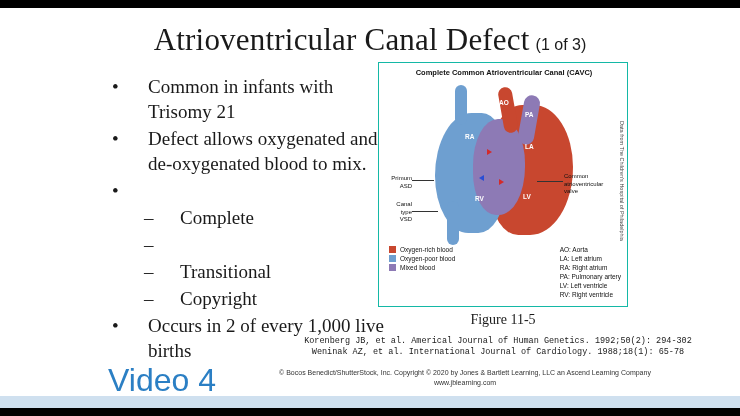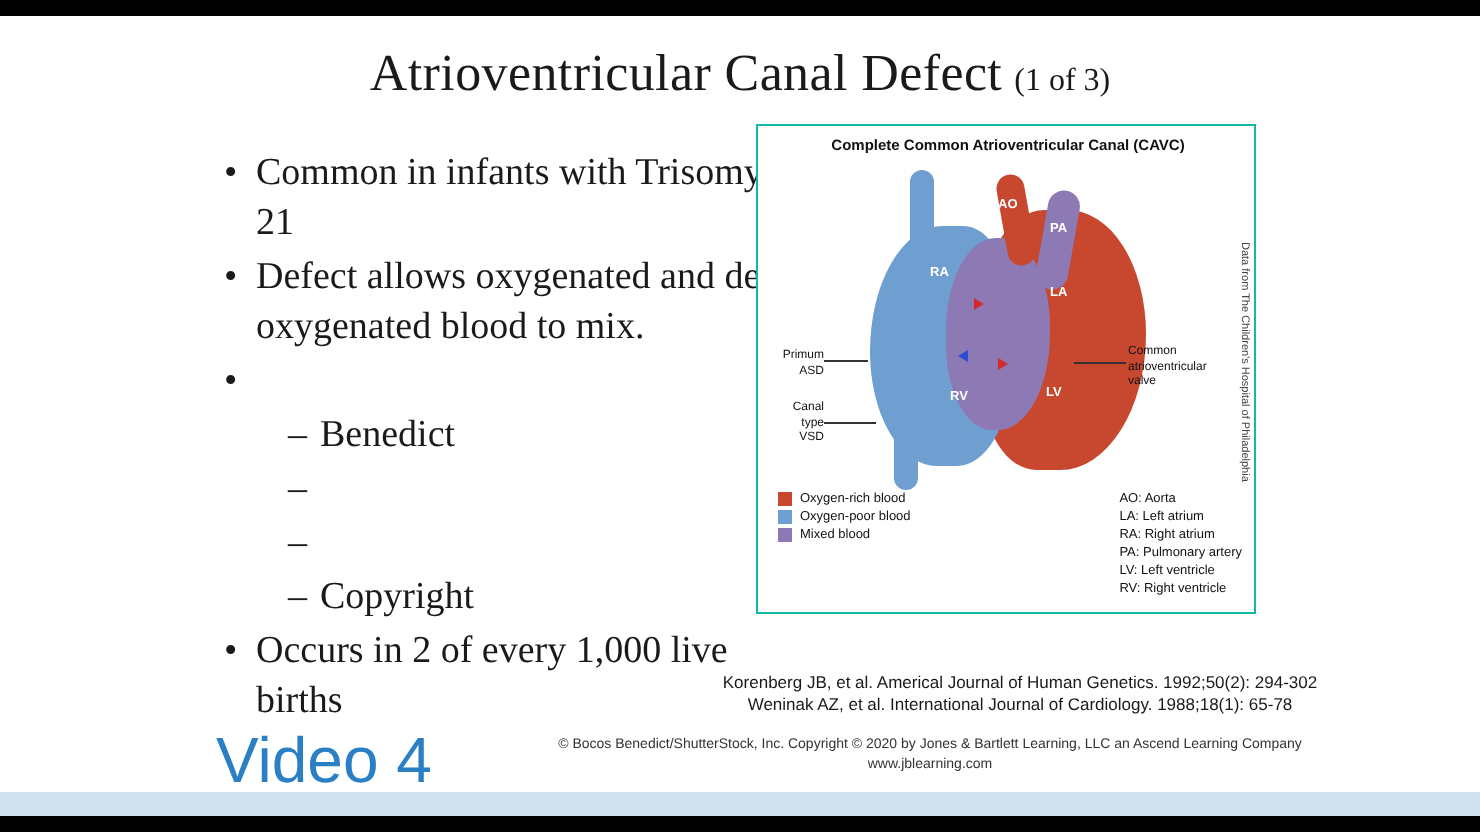--- a/index.html
+++ b/index.html
@@ -34,26 +34,26 @@
   #title-area {
     position: absolute;
     left: 0;
     top: 22px;
     width: 740px;
     text-align: center;
     white-space: nowrap;
   }
   #title-main {
     font-family: "Liberation Serif", serif;
-    font-size: 26px;
+    font-size: 31px;
     color: #1a1a1a;
     letter-spacing: 0.2px;
   }
   #title-sub {
-    font-family: Liberation Serif, serif;
+    font-family: Liberation Sans, sans-serif;
     font-size: 16px;
     color: #1a1a1a;
     margin-left: 6px;
   }
 
   
   #bullets {
     position: absolute;
     left: 112px;
     top: 74px;
@@ -68,20 +68,21 @@
     width: 16px;
     flex: 0 0 16px;
     font-size: 19px;
     line-height: 25px;
     color: #1a1a1a;
   }
   .b-text {
     font-size: 19px;
     line-height: 25px;
     color: #1a1a1a;
+    margin-left: 20px;
   }
   .lvl2 {
     margin-left: 32px;
   }
   .lvl2 .b-mark {
     font-size: 19px;
   }
 
   
   #figure {
@@ -238,25 +239,25 @@
     width: 250px;
     text-align: center;
     font-family: "Liberation Serif", serif;
     font-size: 14px;
     color: #1a1a1a;
   }
 
   
   #refs {
     position: absolute;
-    left: 290px;
+    left: 278px;
     top: 336px;
     width: 440px;
     text-align: center;
-    font-family: Liberation Sans, sans-serif;
+    font-family: Liberation Mono, monospace;
     font-size: 8.5px;
     color: #1a1a1a;
     line-height: 11px;
   }
   #copyright {
     position: absolute;
     left: 200px;
     top: 368px;
     width: 530px;
     text-align: center;
@@ -300,27 +301,28 @@
     </div>
     <div class="b-row">
       <span class="b-mark">•</span>
       <span class="b-text">Defect allows oxygenated and de-oxygenated blood to mix.</span>
     </div>
     <div class="b-row">
       <span class="b-mark">•</span>
     </div>
     <div class="b-row lvl2">
       <span class="b-mark">–</span>
-      <span class="b-text">Benedict</span>
+      <span class="b-text">Complete</span>
     </div>
     <div class="b-row lvl2">
       <span class="b-mark">–</span>
     </div>
     <div class="b-row lvl2">
       <span class="b-mark">–</span>
+      <span class="b-text">Transitional</span>
     </div>
     <div class="b-row lvl2">
       <span class="b-mark">–</span>
       <span class="b-text">Copyright</span>
     </div>
     <div class="b-row">
       <span class="b-mark">•</span>
       <span class="b-text">Occurs in 2 of every 1,000 live births</span>
     </div>
   </div>
@@ -384,20 +386,21 @@
         <div>AO: Aorta</div>
         <div>LA: Left atrium</div>
         <div>RA: Right atrium</div>
         <div>PA: Pulmonary artery</div>
         <div>LV: Left ventricle</div>
         <div>RV: Right ventricle</div>
       </div>
     </div>
   </div>
 
+  <div id="fig-caption">Figure 11-5</div>
 
   <div id="refs">
     <div>Korenberg JB, et al. Americal Journal of Human Genetics. 1992;50(2): 294-302</div>
     <div>Weninak AZ, et al. International Journal of Cardiology. 1988;18(1): 65-78</div>
   </div>
 
   <div id="copyright">
     <div>© Bocos Benedict/ShutterStock, Inc. Copyright © 2020 by Jones &amp; Bartlett Learning, LLC an Ascend Learning Company</div>
     <div>www.jblearning.com</div>
   </div>

